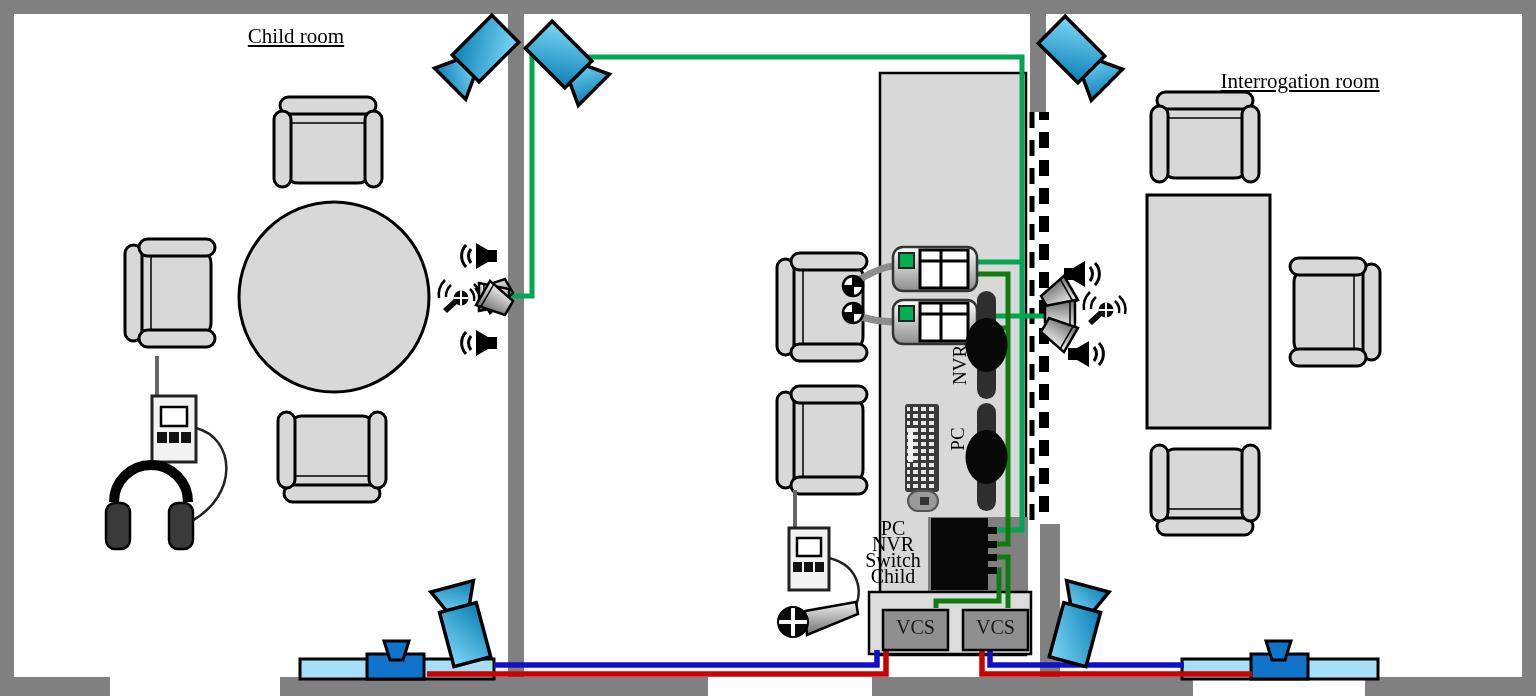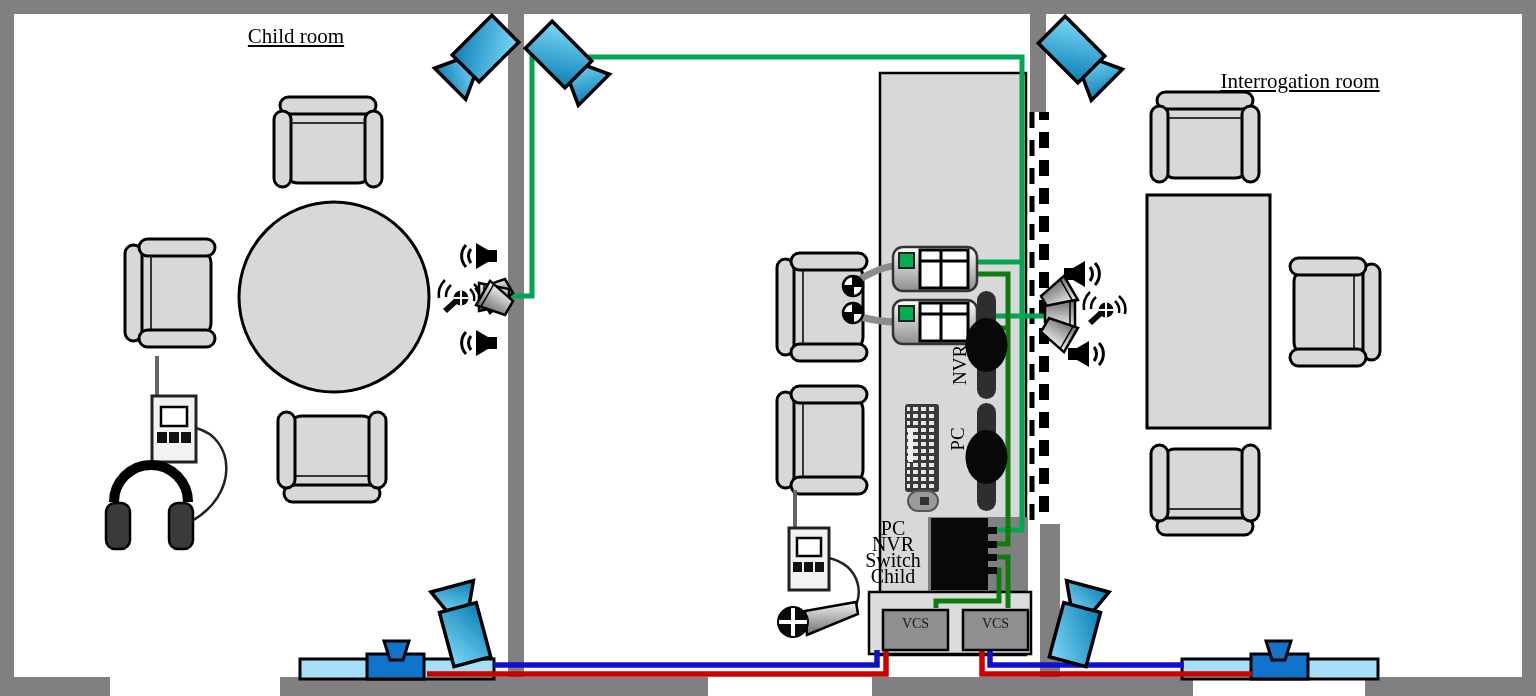--- a/index.html
+++ b/index.html
@@ -3,21 +3,21 @@
 <meta charset="utf-8">
 <style>
   html,body{margin:0;padding:0;background:#fff;}
   .stage{position:relative;width:1536px;height:696px;background:#ffffff;overflow:hidden;
          font-family:"Liberation Serif","DejaVu Serif",serif;}
   .stage svg{position:absolute;left:0;top:0;z-index:1;}
   .label{position:absolute;z-index:2;color:#000;text-align:center;white-space:nowrap;}
   .room-title{font-size:21px;text-decoration:underline;}
   .rack-labels{position:absolute;z-index:2;left:856px;top:520px;width:74px;
                font-size:20px;line-height:16px;text-align:center;color:#000;}
-  .vcs-label{font-size:14px;color:#1a1a1a;}
+  .vcs-label{font-size:20px;color:#1a1a1a;}
   .rot{transform:rotate(-90deg);transform-origin:center center;font-size:19px;}
 </style>
 </head>
 <body>
 
 <div class="stage">
 
 <svg width="1536" height="696" viewBox="0 0 1536 696">
   <defs>
     <linearGradient id="camGrad" x1="0" y1="0" x2="1" y2="1">

